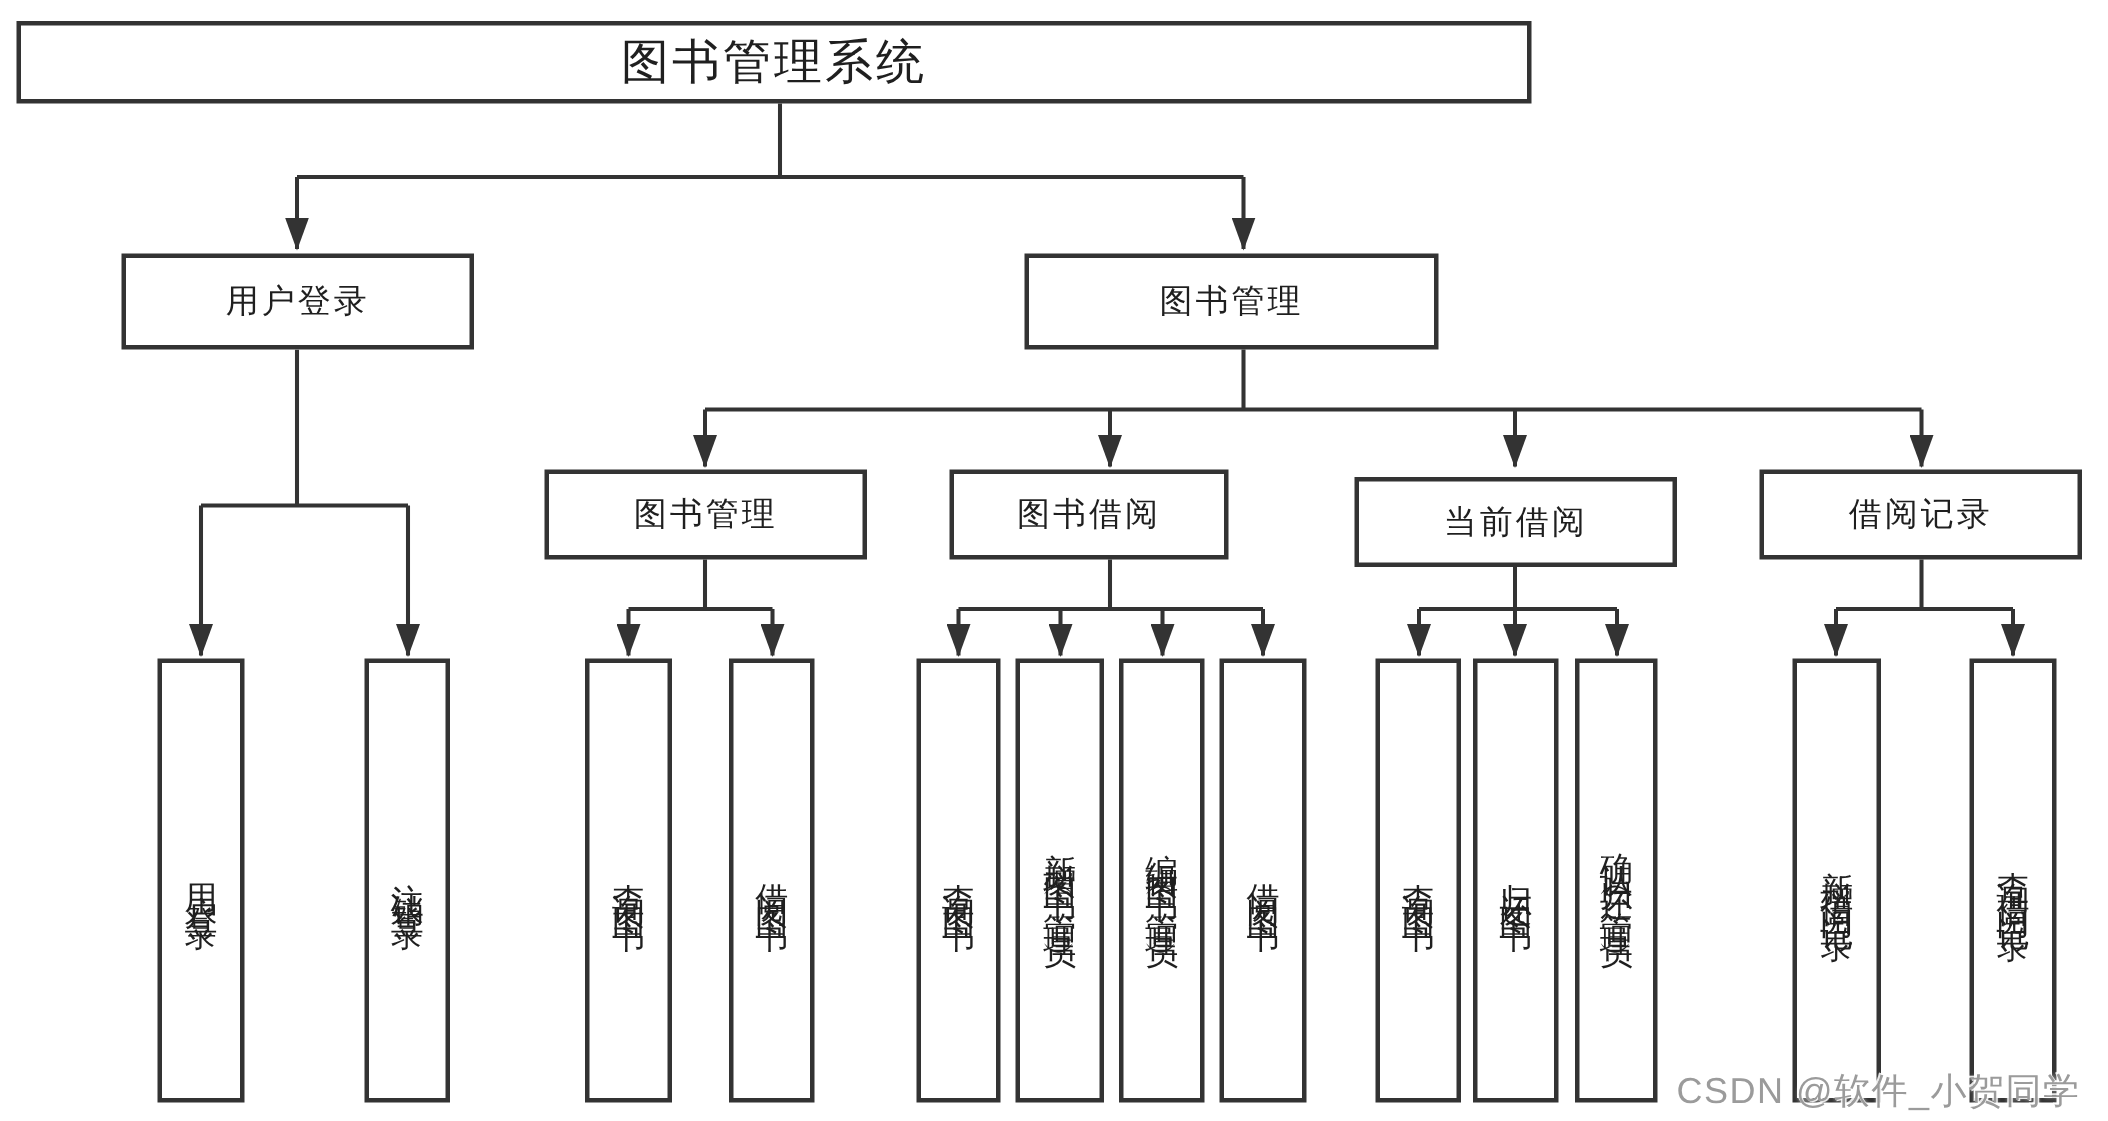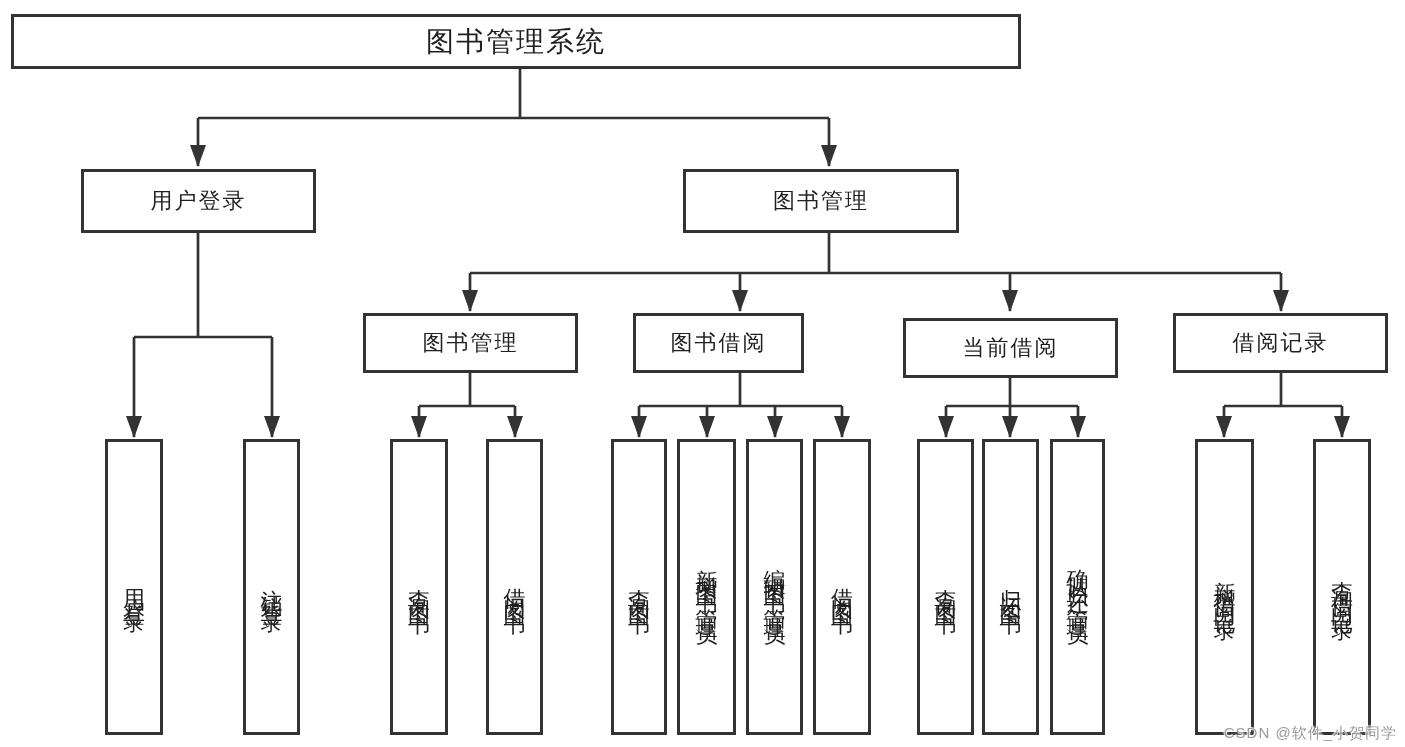--- a/index.html
+++ b/index.html
@@ -36,42 +36,42 @@
     border:3px solid var(--box-border);
     background:#fff;
     display:flex;align-items:center;justify-content:center;
     z-index:1;
   }
   .hlabel{
     font-size:22px;
     letter-spacing:2px;
     white-space:nowrap;
   }
-  .hlabel.title{font-size:28px;}
+  .hlabel.title{font-size:32px;}
   .vbox{
     position:absolute;
     top:439px;height:296px;
     box-sizing:border-box;
     border:3px solid var(--box-border);
     background:#fff;
     display:flex;align-items:center;justify-content:center;
     z-index:1;
   }
   .vlabel{
     writing-mode:vertical-rl;
     font-size:22px;
     line-height:1;
     letter-spacing:8px;
     white-space:nowrap;
   }
   .watermark{
     position:absolute;
-    right:8px;bottom:4px;
+    right:18px;bottom:4px;
     z-index:2;
-    font-size:15px;
+    font-size:24px;
     letter-spacing:1px;
     color:var(--watermark);
     text-shadow:1px 1px 0 rgba(255,255,255,.85), -1px -1px 0 rgba(255,255,255,.85), 0 0 3px rgba(255,255,255,.9);
     white-space:nowrap;
     margin-left:48px;
   }
 </style>
 </head>
 <body>
 
@@ -130,21 +130,21 @@
   <div class="hbox" style="left:81px;top:169px;width:235px;height:64px">
     <span class="hlabel">用户登录</span>
   </div>
   <div class="hbox" style="left:683px;top:169px;width:276px;height:64px">
     <span class="hlabel">图书管理</span>
   </div>
 
   <div class="hbox" style="left:363px;top:313px;width:215px;height:60px">
     <span class="hlabel">图书管理</span>
   </div>
-  <div class="hbox" style="left:633px;top:313px;width:171px;height:60px">
+  <div class="hbox" style="left:633px;top:313px;width:186px;height:60px">
     <span class="hlabel">图书借阅</span>
   </div>
   <div class="hbox" style="left:903px;top:318px;width:215px;height:60px">
     <span class="hlabel">当前借阅</span>
   </div>
   <div class="hbox" style="left:1173px;top:313px;width:215px;height:60px">
     <span class="hlabel">借阅记录</span>
   </div>
 
   <div class="vbox" style="left:105px;width:58px">

